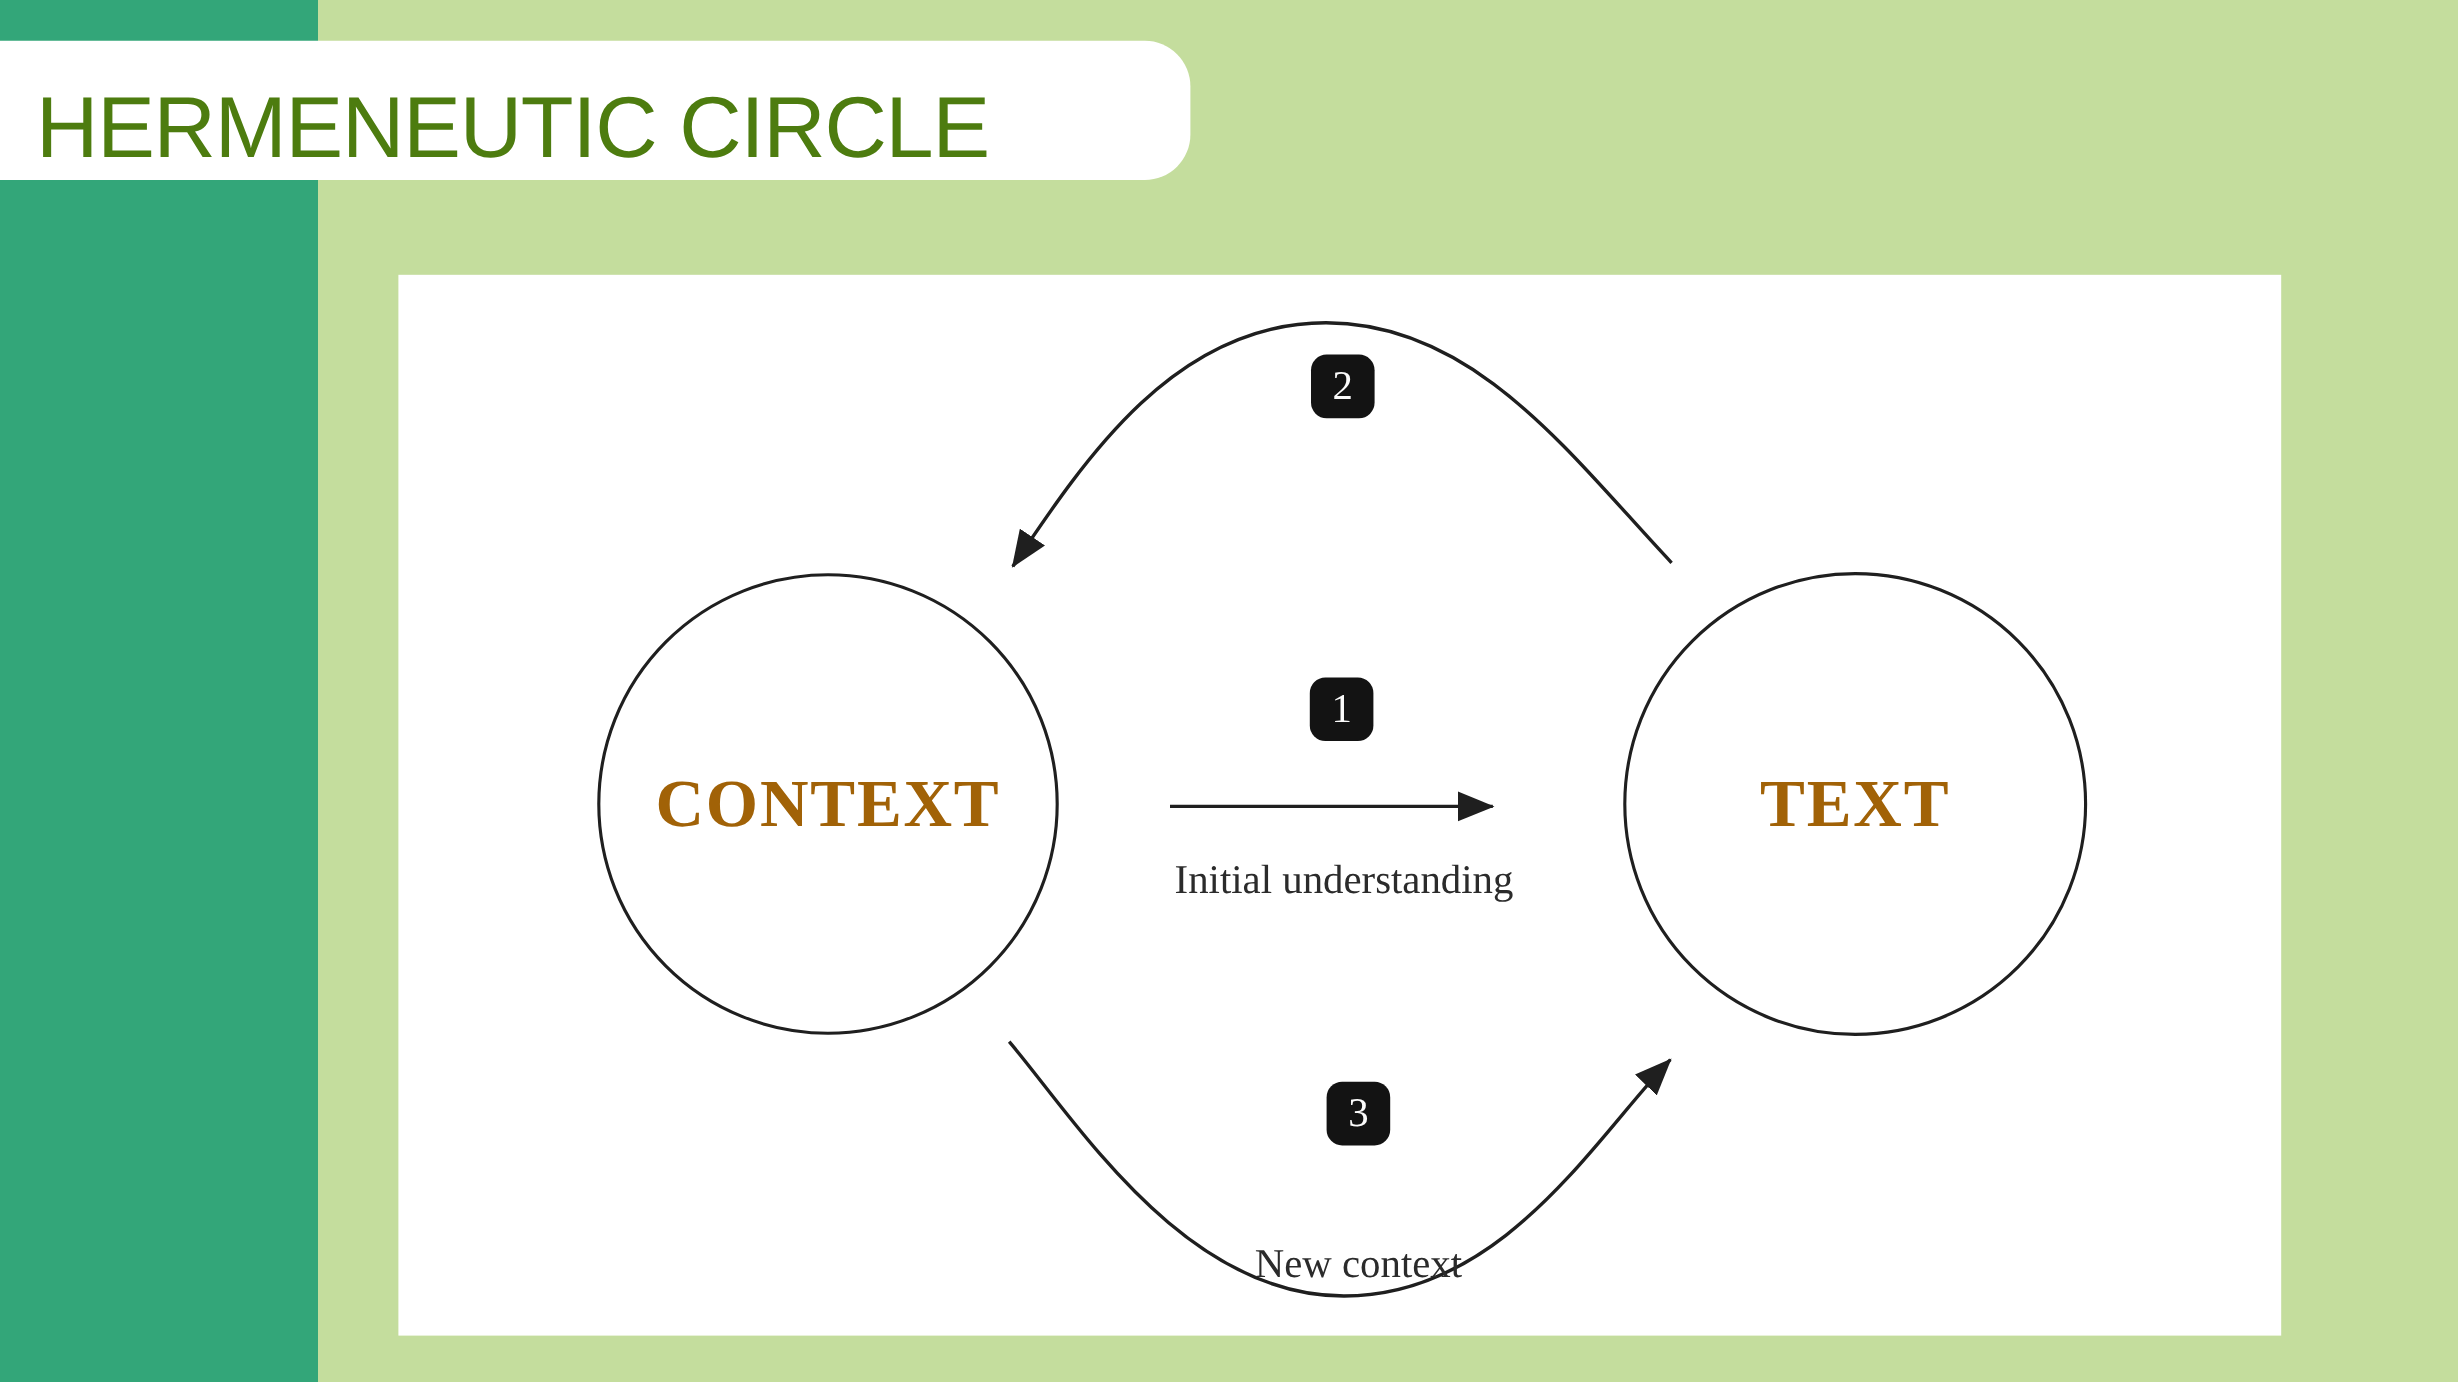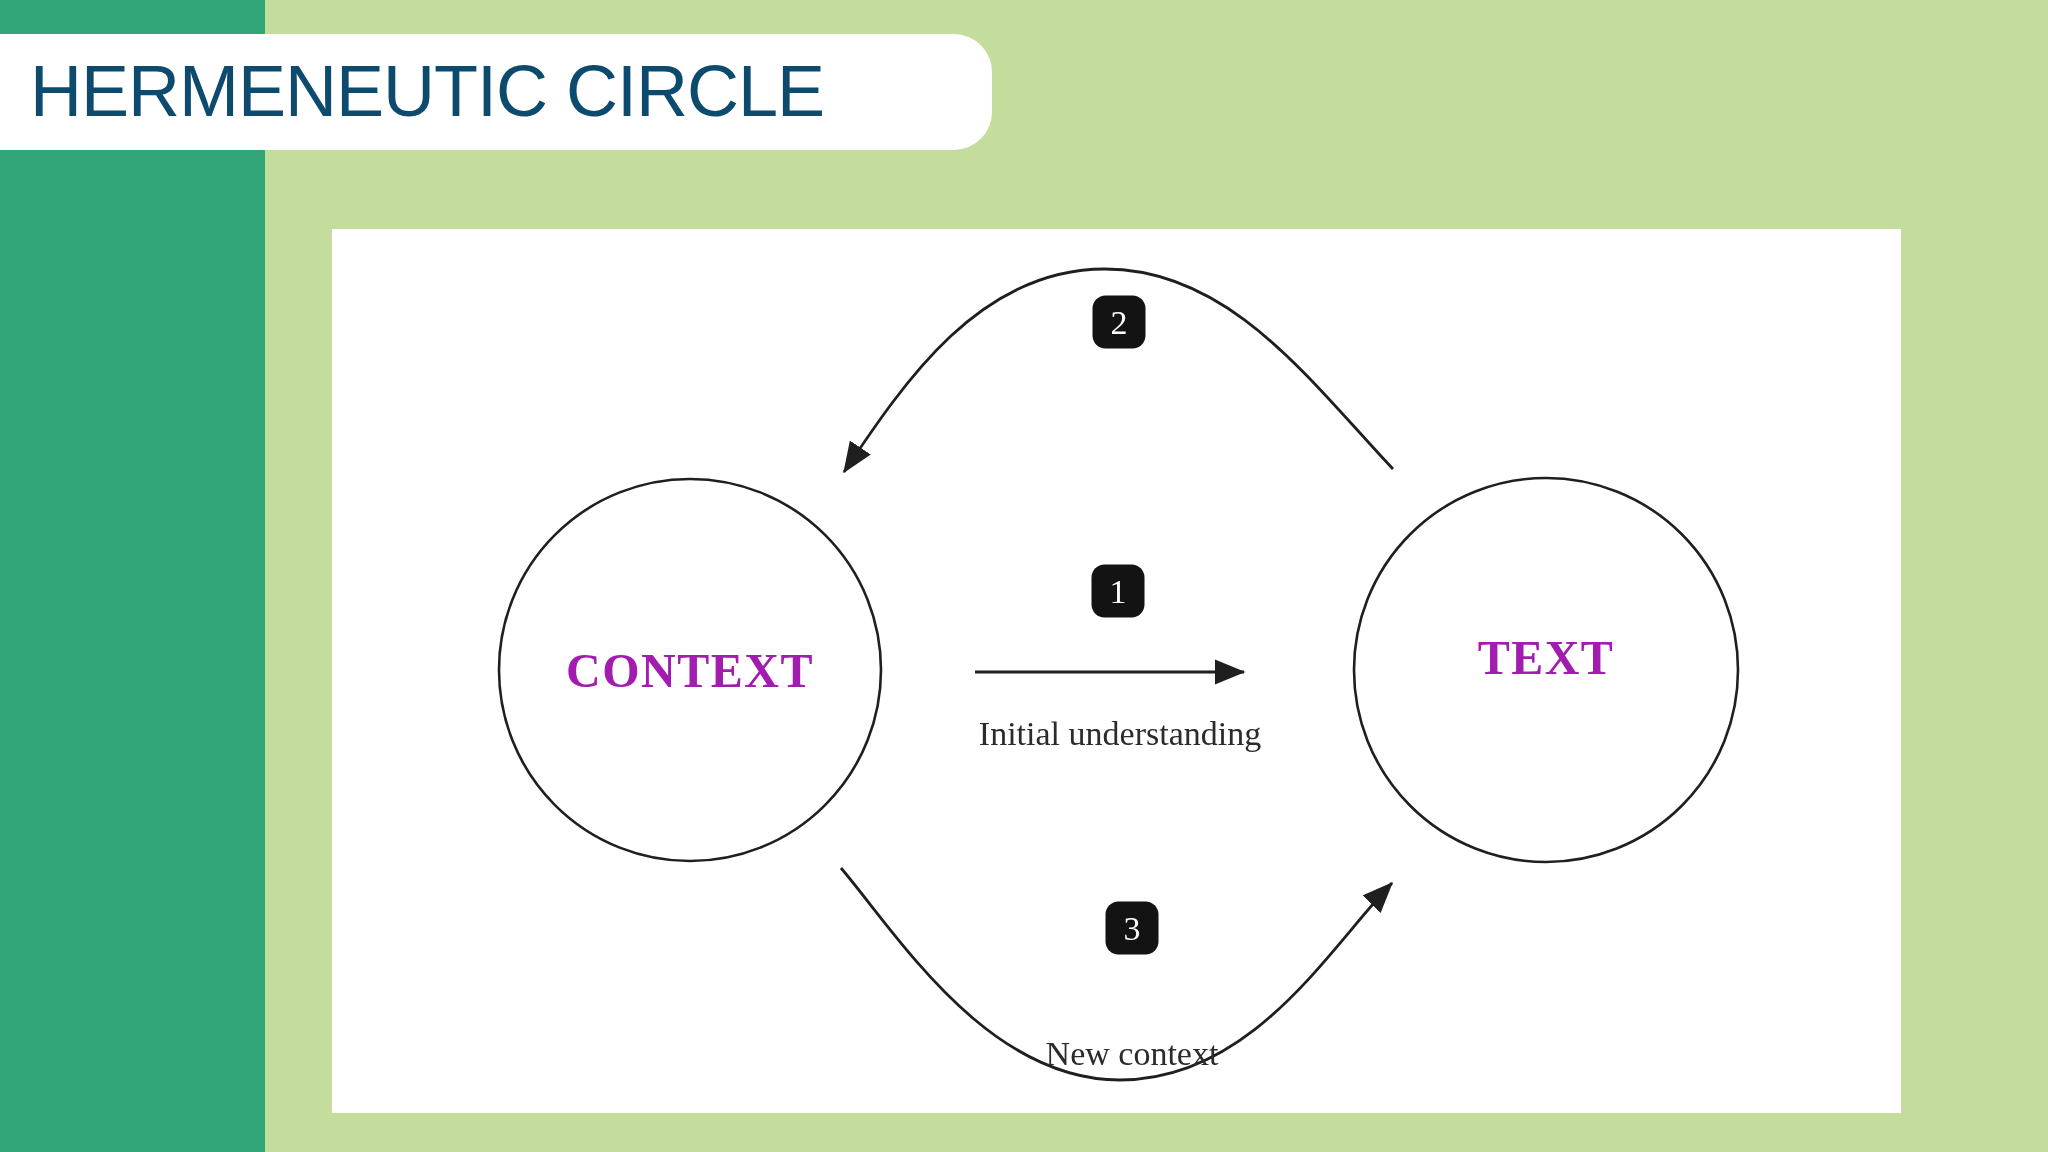--- a/index.html
+++ b/index.html
@@ -25,54 +25,54 @@
     position: absolute;
     left: 0;
     top: 34px;
     width: 992px;
     height: 116px;
     background: #ffffff;
     border-radius: 0 38px 38px 0;
   }
   .title-box h1 {
     margin: 0;
-    padding: 0 0 0 30px;
+    padding: 16px 0 0 30px;
     line-height: 114px;
     font-family: "Liberation Sans", sans-serif;
     font-weight: 400;
     font-size: 72px;
     letter-spacing: -1px;
-    color: #0c4a6e;
+    color: #4d7c0f;
     white-space: nowrap;
   }
   .panel {
     position: absolute;
     left: 332px;
     top: 229px;
     width: 1569px;
     height: 884px;
     background: #ffffff;
   }
   .panel svg {
     position: absolute;
     left: 0; top: 0;
     width: 100%; height: 100%;
   }
   .node-label {
     position: absolute;
     transform: translate(-50%, -50%);
     font-weight: 700;
-    font-size: 48px;
+    font-size: 56px;
     letter-spacing: 1.5px;
-    color: #a21caf;
+    color: #a16207;
     white-space: nowrap;
     font-family: Liberation Serif, serif;
   }
   .node-label.context { left: 358px; top: 441px; }
-  .node-label.text    { left: 1214px; top: 428px; }
+  .node-label.text    { left: 1214px; top: 441px; }
   .badge {
     position: absolute;
     width: 53px;
     height: 53px;
     transform: translate(-50%, -50%);
     background: #131313;
     border-radius: 13px;
     color: #fbfbfb;
     font-size: 34px;
     display: flex;

